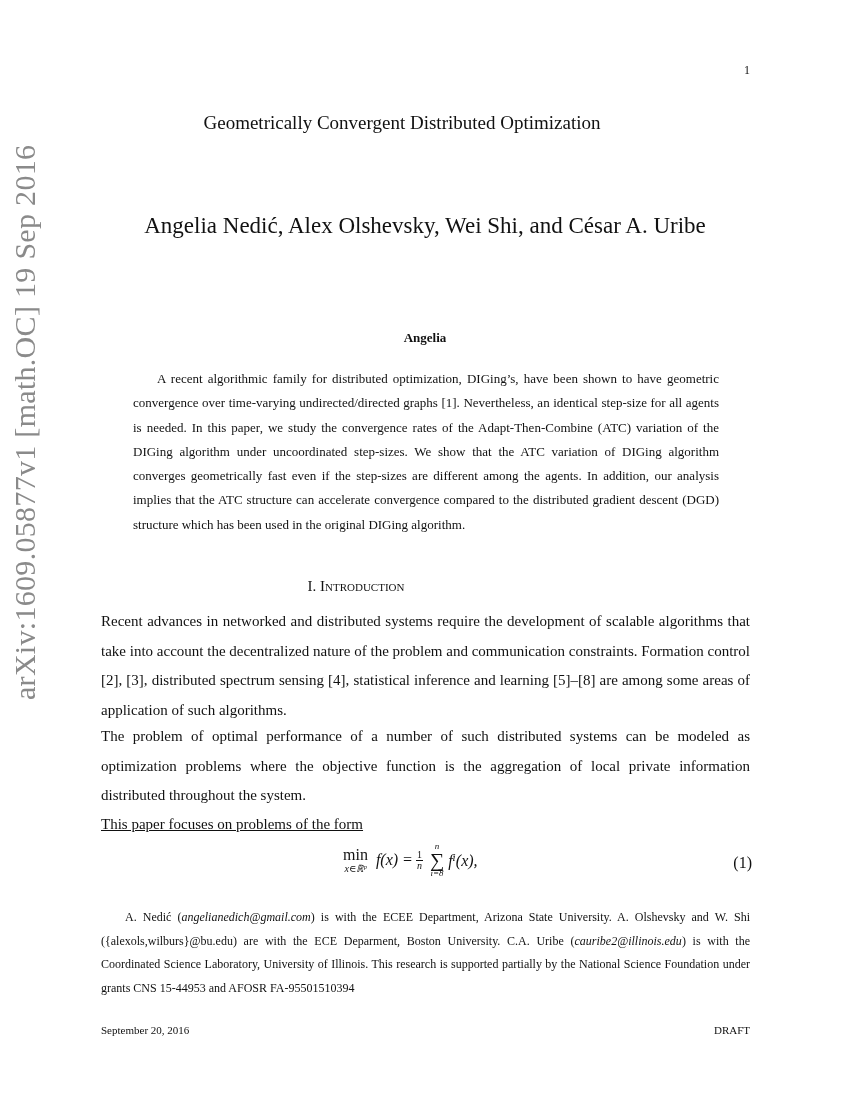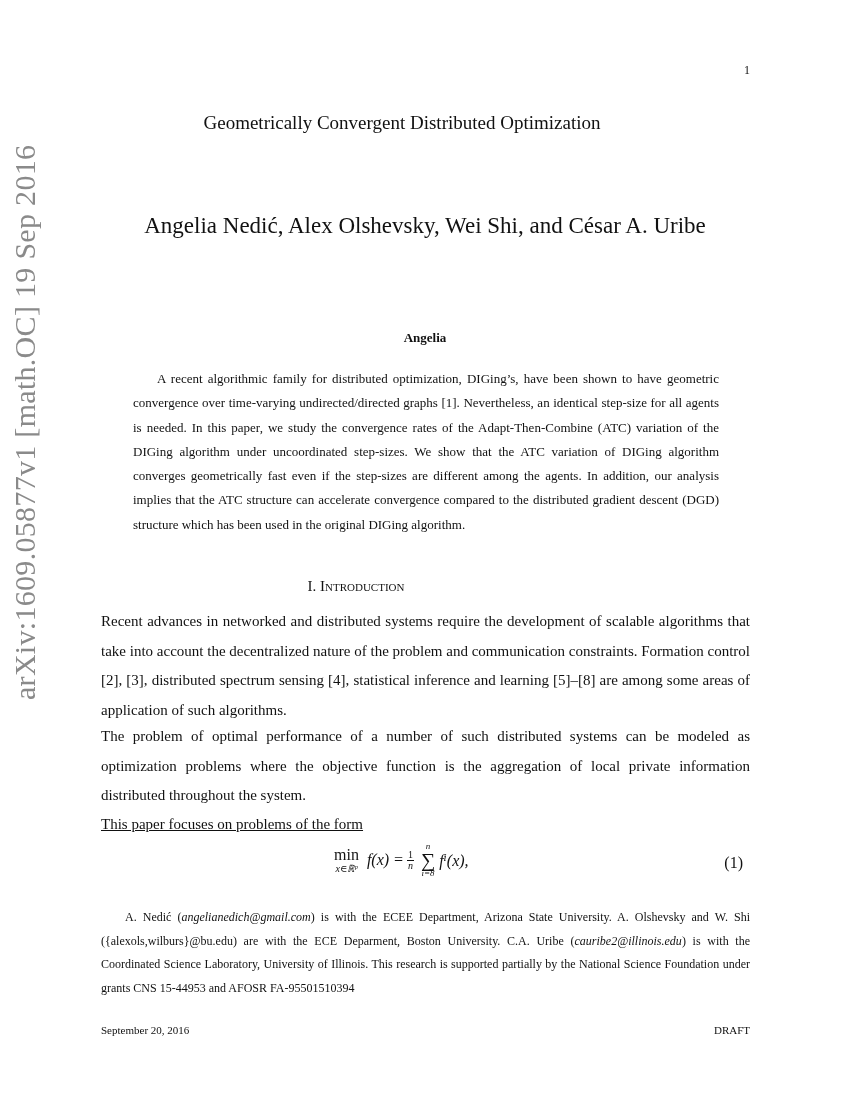--- a/index.html
+++ b/index.html
@@ -14,21 +14,21 @@
   .abstract-head { left: 0; width: 850px; text-align: center; top: 330px; font-size: 13px; font-weight: bold; }
   .abstract-body { left: 133px; width: 586px; top: 367px; font-size: 13px; line-height: 24.3px; text-align: justify; }
   .indent { text-indent: 24px; }
   .section-head { left: 0; width: 712px; text-align: center; top: 578px; font-size: 15px; }
   .sc { font-variant: small-caps; }
   .body-text { left: 101px; width: 649px; font-size: 15px; line-height: 29.5px; text-align: justify; }
   .p1 { top: 607px; }
   .p2 { top: 722px; }
   .p3 { top: 810px; text-decoration: underline; }
   .body-text p { margin: 0; text-indent: 0; }
-  .equation { left: 94px; width: 649px; top: 842px; height: 50px; font-size: 16px; text-decoration: underline; }
+  .equation { left: 103px; width: 649px; top: 842px; height: 50px; font-size: 16px; text-decoration: underline; }
   .eq-center { position: absolute; left: 240px; top: 0; display: flex; align-items: center; font-style: italic; }
   .eq-min { display: inline-flex; flex-direction: column; align-items: center; font-style: normal; margin-right: 8px; }
   .eq-min .sub { font-size: 10px; font-style: italic; margin-top: -3px; }
   .frac { display: inline-flex; flex-direction: column; align-items: center; font-size: 10px; margin: 0 3px; font-style: normal; }
   .frac .num { border-bottom: 0.8px solid #111; line-height: 10px; padding: 0 1px; }
   .frac .den { line-height: 10px; font-style: italic; }
   .sum { display: inline-flex; flex-direction: column; align-items: center; margin: 0 4px; font-style: normal; }
   .sum .top, .sum .bot { font-size: 9px; line-height: 9px; font-style: italic; }
   .sum .sig { font-size: 20px; line-height: 18px; }
   .eq-number { position: absolute; right: 0; top: 12px; font-style: normal; }

